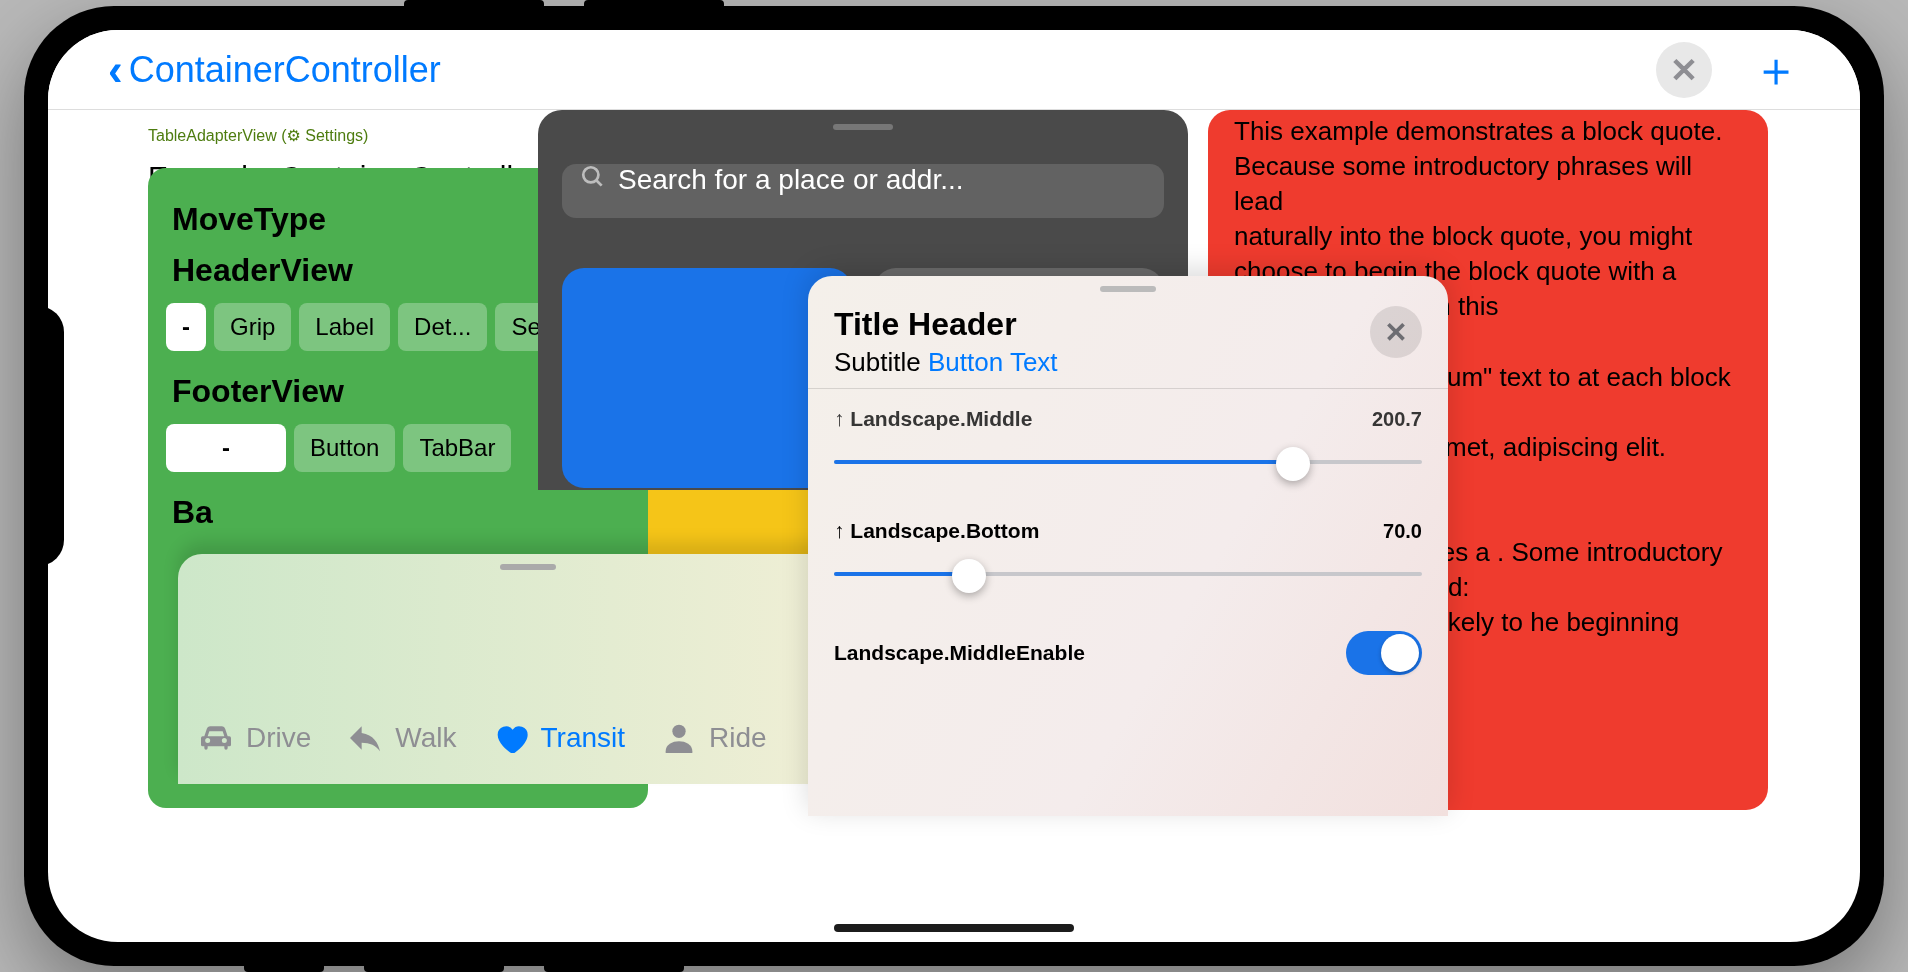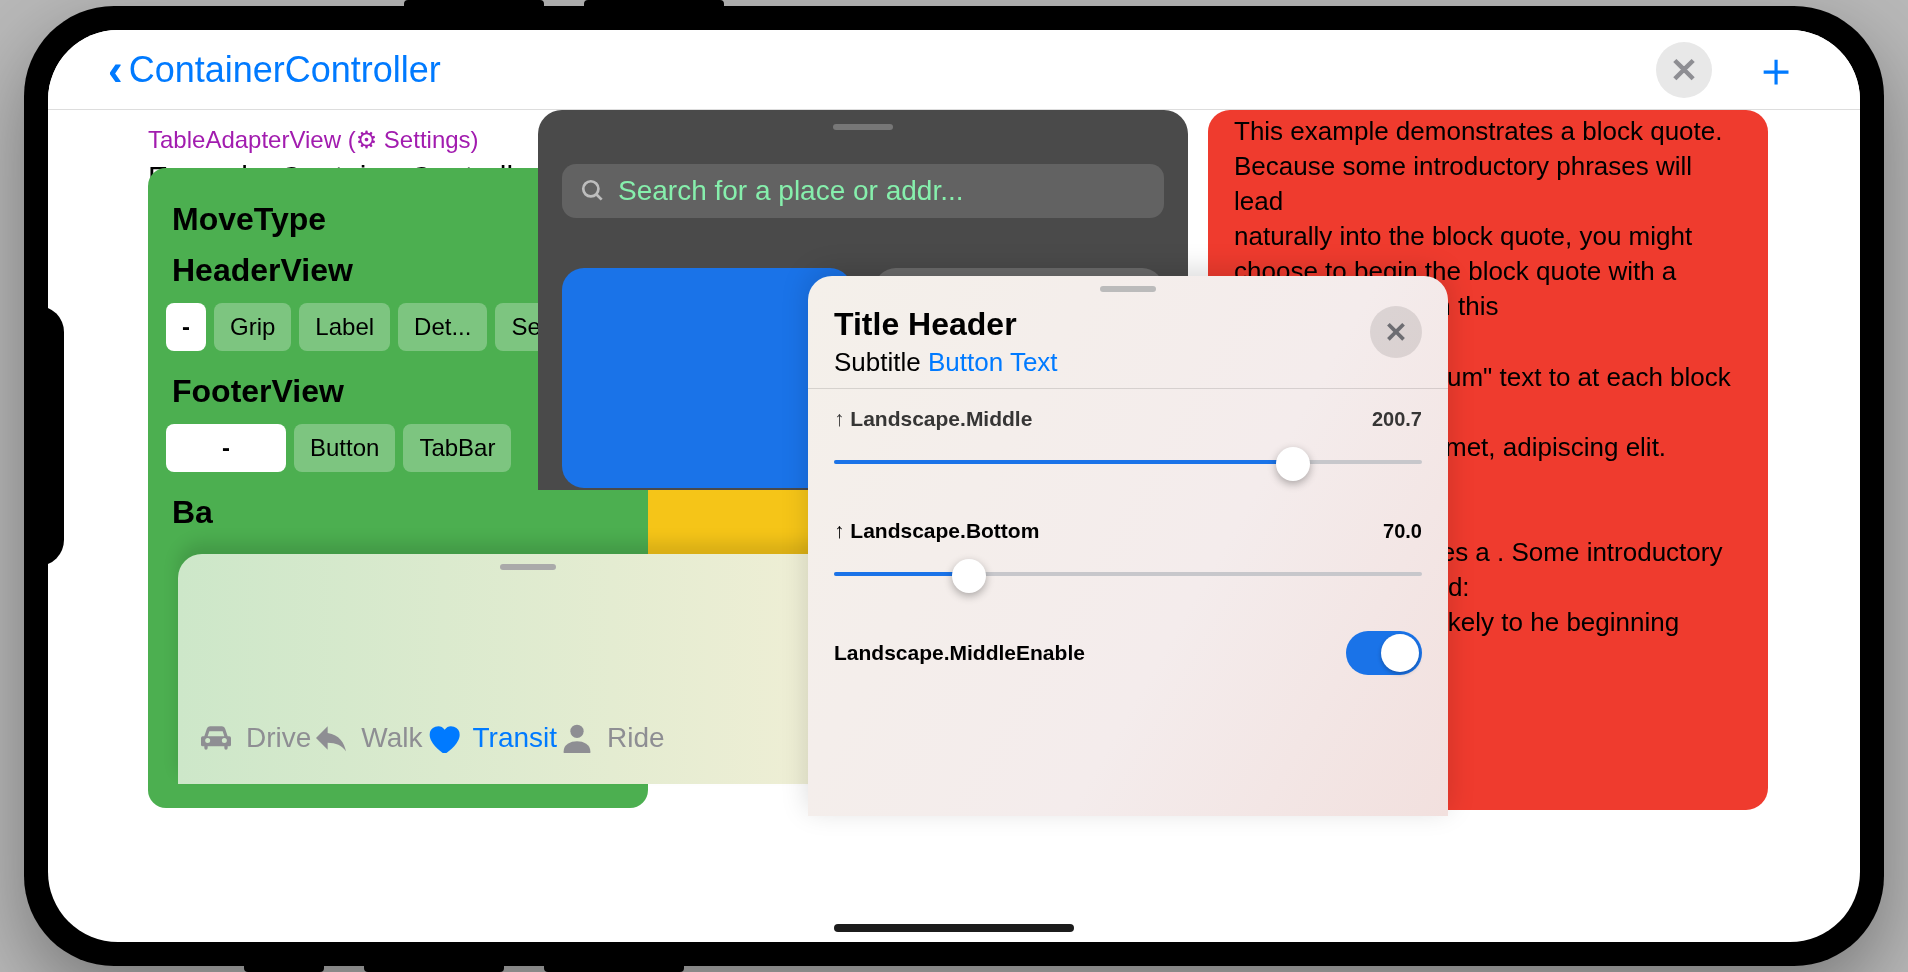--- a/index.html
+++ b/index.html
@@ -59,21 +59,21 @@
 .back-chevron { color:#007aff; font-size:44px; font-weight:600; margin-right:6px; line-height:1;}
 .nav-title { color:#007aff; font-size:36px; font-weight:400; }
 .nav-right { margin-left:auto; display:flex; gap:40px; align-items:center;}
 .circ-btn {
   width:56px; height:56px; border-radius:50%; background:#e8e8e8;
   display:flex; align-items:center; justify-content:center;
   color:#8e8e93; font-size:34px; font-weight:700;
 }
 .plus-btn { color:#007aff; font-size:48px; font-weight:300; }
 .content { position:absolute; top:80px; left:0; right:0; bottom:0; }
-.bg-text { position:absolute; top:16px; left:100px; color:#a21caf; font-size:24px; }
+.bg-text { position:absolute; top:16px; left:100px; color:#4d7c0f; font-size:16px; }
 .bg-subtitle { position:absolute; top:50px; left:100px; color:#000; font-size:30px;}
 
 .green-panel {
   position:absolute; top:58px; left:100px; width:500px; height:640px;
   background:#4CAF50; border-radius:18px; padding:24px 18px; z-index:5;
 }
 .gp-section-title { color:#000; font-size:32px; font-weight:700; margin:9px 6px 14px; }
 .seg-row { display:flex; gap:8px; margin-bottom:22px; }
 .seg {
   background:rgba(255,255,255,0.28); border-radius:8px; padding:10px 16px;
@@ -83,22 +83,22 @@
 .seg.wide { min-width:120px; text-align:center;}
 
 .dark-panel {
   position:absolute; top:0; left:490px; width:650px; height:380px;
   background:#4a4a4a; border-radius:24px 24px 0 0; z-index:6;
   padding:54px 24px 20px;
 }
 .dark-grip { position:absolute; top:14px; left:50%; transform:translateX(-50%);
   width:60px; height:6px; background:#777; border-radius:3px; }
 .search-field {
-  background:#626262; border-radius:14px; height:54px; display:flex; align-items:center;
-  padding:0 18px; gap:12px; color:#86efac; font-size:28px;
+  background:#626262; border-radius:14px; height:54px; display:flex; 
+  padding:0 18px; gap:12px; color:#ffffff; font-size:28px;
 }
 .blue-tile { position:absolute; top:158px; left:24px; width:290px; height:220px;
   background:#1a73e8; border-radius:22px; }
 .gray-tile { position:absolute; top:158px; left:336px; width:290px; height:222px;
   background:#6b6b6b; border-radius:22px; }
 .yellow-tile { position:absolute; top:378px; left:490px; width:580px; height:260px;
   background:#f5c518; border-radius:22px; z-index:5; }
 
 .red-panel {
   position:absolute; top:0px; left:1160px; width:560px; height:700px;
@@ -154,21 +154,21 @@
 
 .tab-sheet {
   position:absolute; top:444px; left:130px; width:700px; height:230px;
   background:linear-gradient(90deg,#cde7c9 0%,#f2efd6 100%);
   border-radius:24px 24px 0 0; z-index:15;
   box-shadow: 0 -12px 16px rgba(0,0,0,0.12);
 }
 .tab-grip { position:absolute; top:10px; left:50%; transform:translateX(-50%);
   width:56px; height:6px; background:#aaa; border-radius:3px; }
 .tab-row { position:absolute; bottom:26px; left:18px; right:18px; display:flex;
-  align-items:flex-start; }
+  gap:34px; align-items:flex-start; }
 .tab-item { display:flex; align-items:center; gap:10px; font-size:28px; color:#8e8e93;}
 .tab-item.active { color:#007aff; }
 .tab-item svg { width:40px; height:40px; }
 
 .home-indicator {
   position:absolute; bottom:10px; left:50%; transform:translateX(-50%);
   width:240px; height:8px; background:#1c1c1c; border-radius:4px; z-index:60;
 }
 </style>
 </head>

